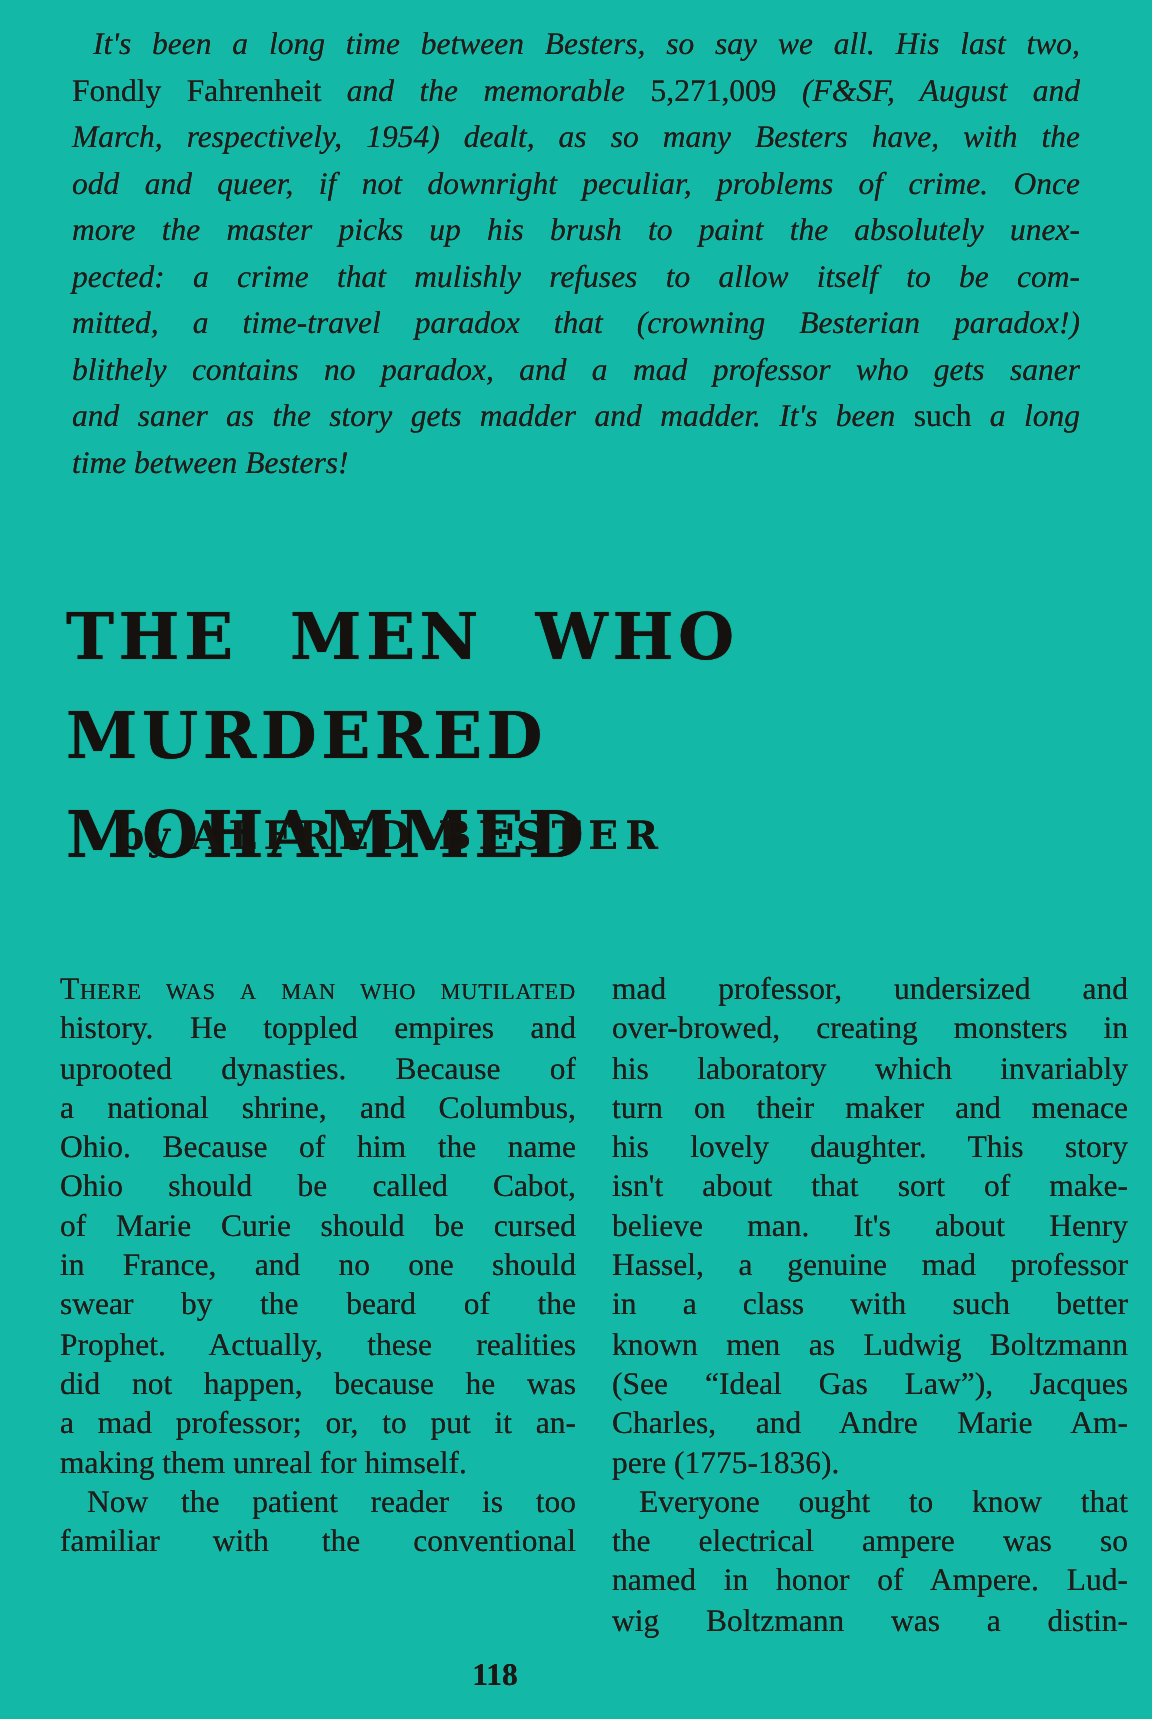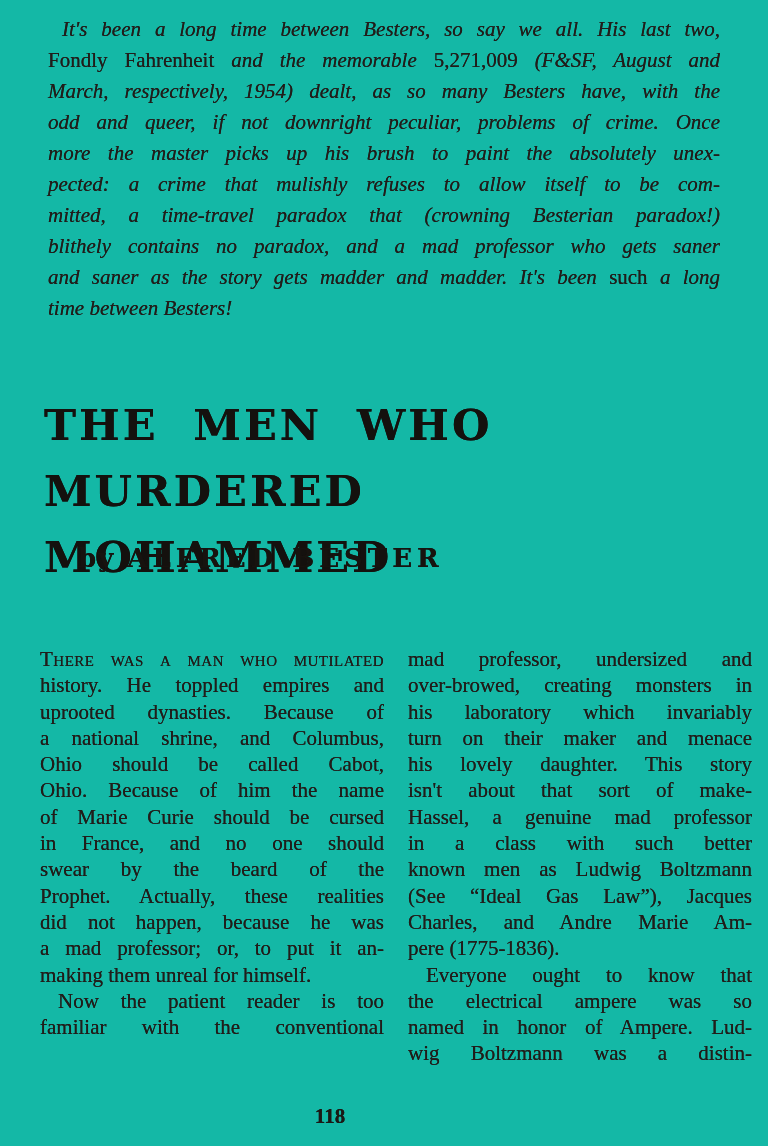--- a/index.html
+++ b/index.html
@@ -122,39 +122,40 @@
   <div class="byline">
     <span class="prefix">by</span><span class="author">ALFRED BESTER</span>
   </div>
 
   <div class="columns">
     <div class="col" id="col-left">
         <div class="line sc"><span class="rm">There was a man who mutilated</span></div>
         <div class="line"><span class="rm">history. He toppled empires and</span></div>
         <div class="line"><span class="rm">uprooted dynasties. Because of</span></div>
         <div class="line"><span class="rm">a national shrine, and Columbus,</span></div>
+        <div class="line"><span class="rm">Ohio. Because of him the name</span></div>
         <div class="line"><span class="rm">Ohio should be called Cabot,</span></div>
-        <div class="line"><span class="rm">Ohio. Because of him the name</span></div>
         <div class="line"><span class="rm">of Marie Curie should be cursed</span></div>
         <div class="line"><span class="rm">in France, and no one should</span></div>
         <div class="line"><span class="rm">swear by the beard of the</span></div>
         <div class="line"><span class="rm">Prophet. Actually, these realities</span></div>
         <div class="line"><span class="rm">did not happen, because he was</span></div>
         <div class="line"><span class="rm">a mad professor; or, to put it an-</span></div>
         <div class="line end"><span class="rm">making them unreal for himself.</span></div>
         <div class="line indent"><span class="rm">Now the patient reader is too</span></div>
         <div class="line"><span class="rm">familiar with the conventional</span></div>
       </div>
     <div class="col" id="col-right">
         <div class="line"><span class="rm">mad professor, undersized and</span></div>
         <div class="line"><span class="rm">over-browed, creating monsters in</span></div>
         <div class="line"><span class="rm">his laboratory which invariably</span></div>
         <div class="line"><span class="rm">turn on their maker and menace</span></div>
         <div class="line"><span class="rm">his lovely daughter. This story</span></div>
         <div class="line"><span class="rm">isn't about that sort of make-</span></div>
+        <div class="line"><span class="rm">believe man. It's about Henry</span></div>
         <div class="line"><span class="rm">Hassel, a genuine mad professor</span></div>
         <div class="line"><span class="rm">in a class with such better</span></div>
         <div class="line"><span class="rm">known men as Ludwig Boltzmann</span></div>
         <div class="line"><span class="rm">(See “Ideal Gas Law”), Jacques</span></div>
         <div class="line"><span class="rm">Charles, and Andre Marie Am-</span></div>
         <div class="line end"><span class="rm">pere (1775-1836).</span></div>
         <div class="line indent"><span class="rm">Everyone ought to know that</span></div>
         <div class="line"><span class="rm">the electrical ampere was so</span></div>
         <div class="line"><span class="rm">named in honor of Ampere. Lud-</span></div>
         <div class="line"><span class="rm">wig Boltzmann was a distin-</span></div>

